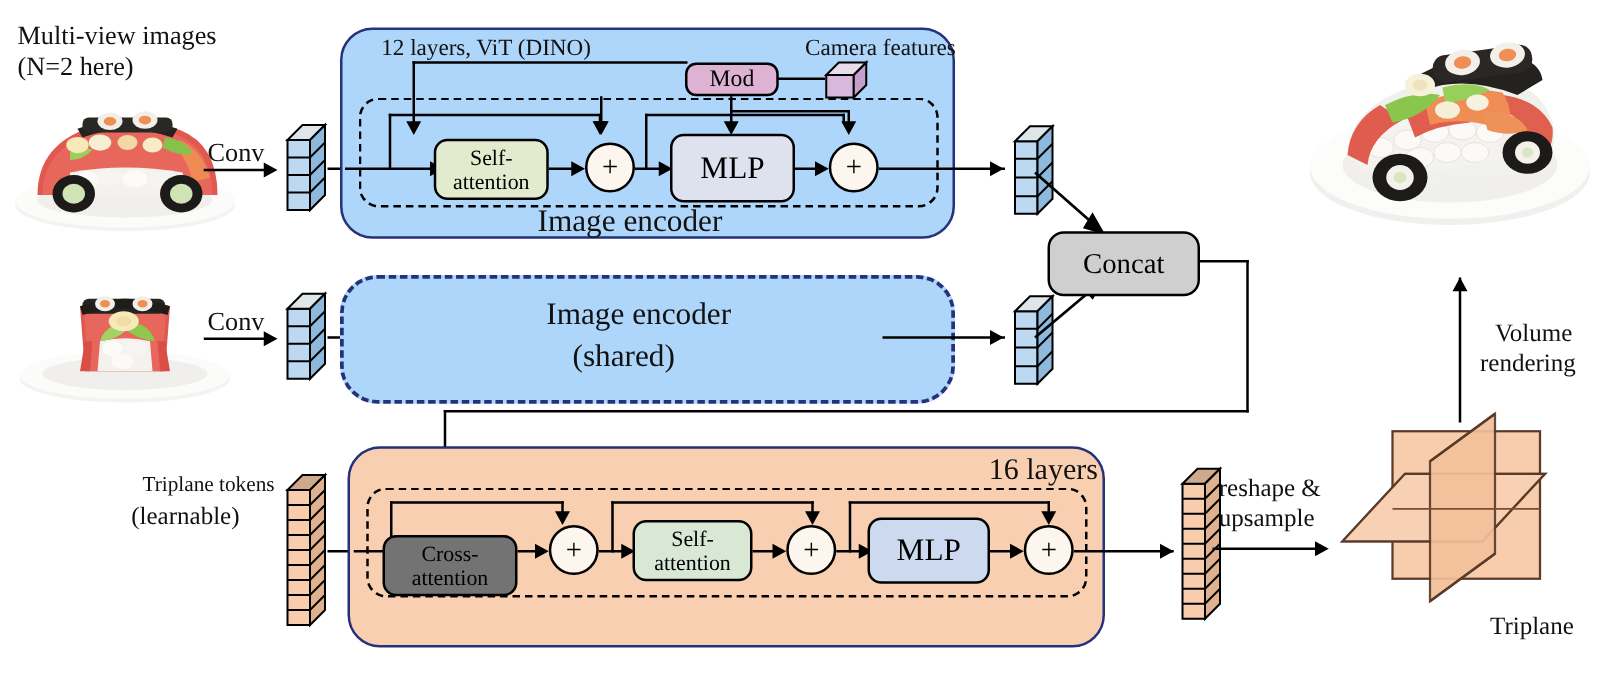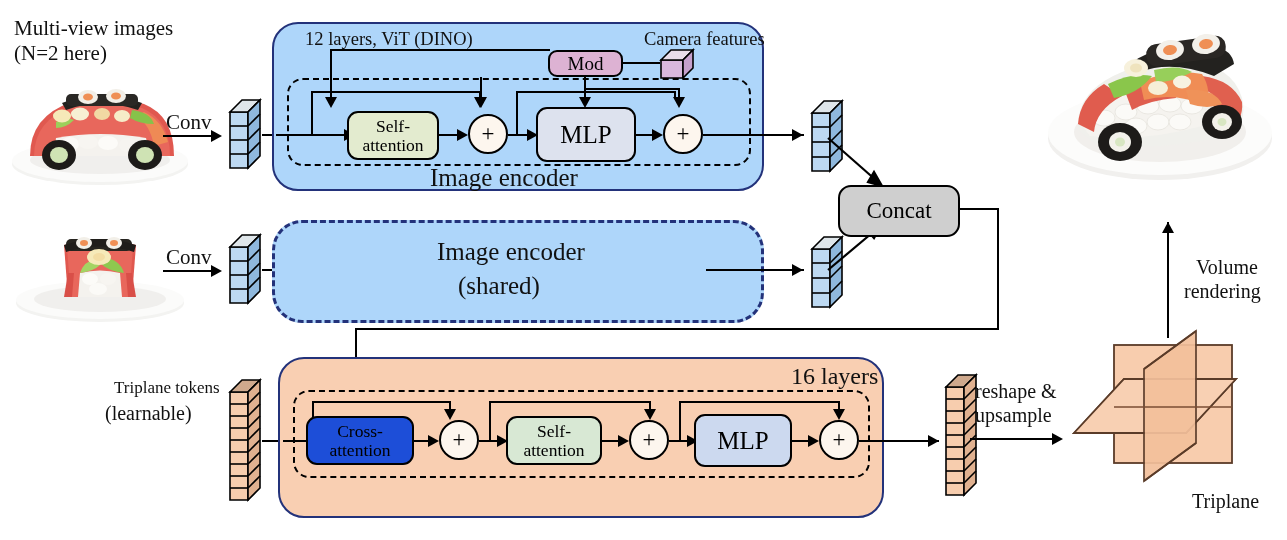--- a/index.html
+++ b/index.html
@@ -62,21 +62,21 @@
     align-items:center;
     justify-content:center;
     text-align:center;
     line-height:1.03;
     font-family:"Liberation Serif","DejaVu Serif",serif;
   }
   .op-self{background:#e3ebcf;}
   .op-self-dec{background:#d8e8d4;}
   .op-mlp{background:#dde2ee;}
   .op-mlp-dec{background:#ccd9ef;}
-  .op-cross{background:#1d4ed8;}
+  .op-cross{background:#737373;margin-top:12px;}
   .op-mod{background:#ddb2d3;border-radius:9px;}
   .op-concat{background:#cfcfcf;border-radius:13px;}
 
   
   .plus{
     position:absolute;
     background:#fdf6ee;
     border:2.2px solid #000;
     border-radius:50%;
     display:flex;

